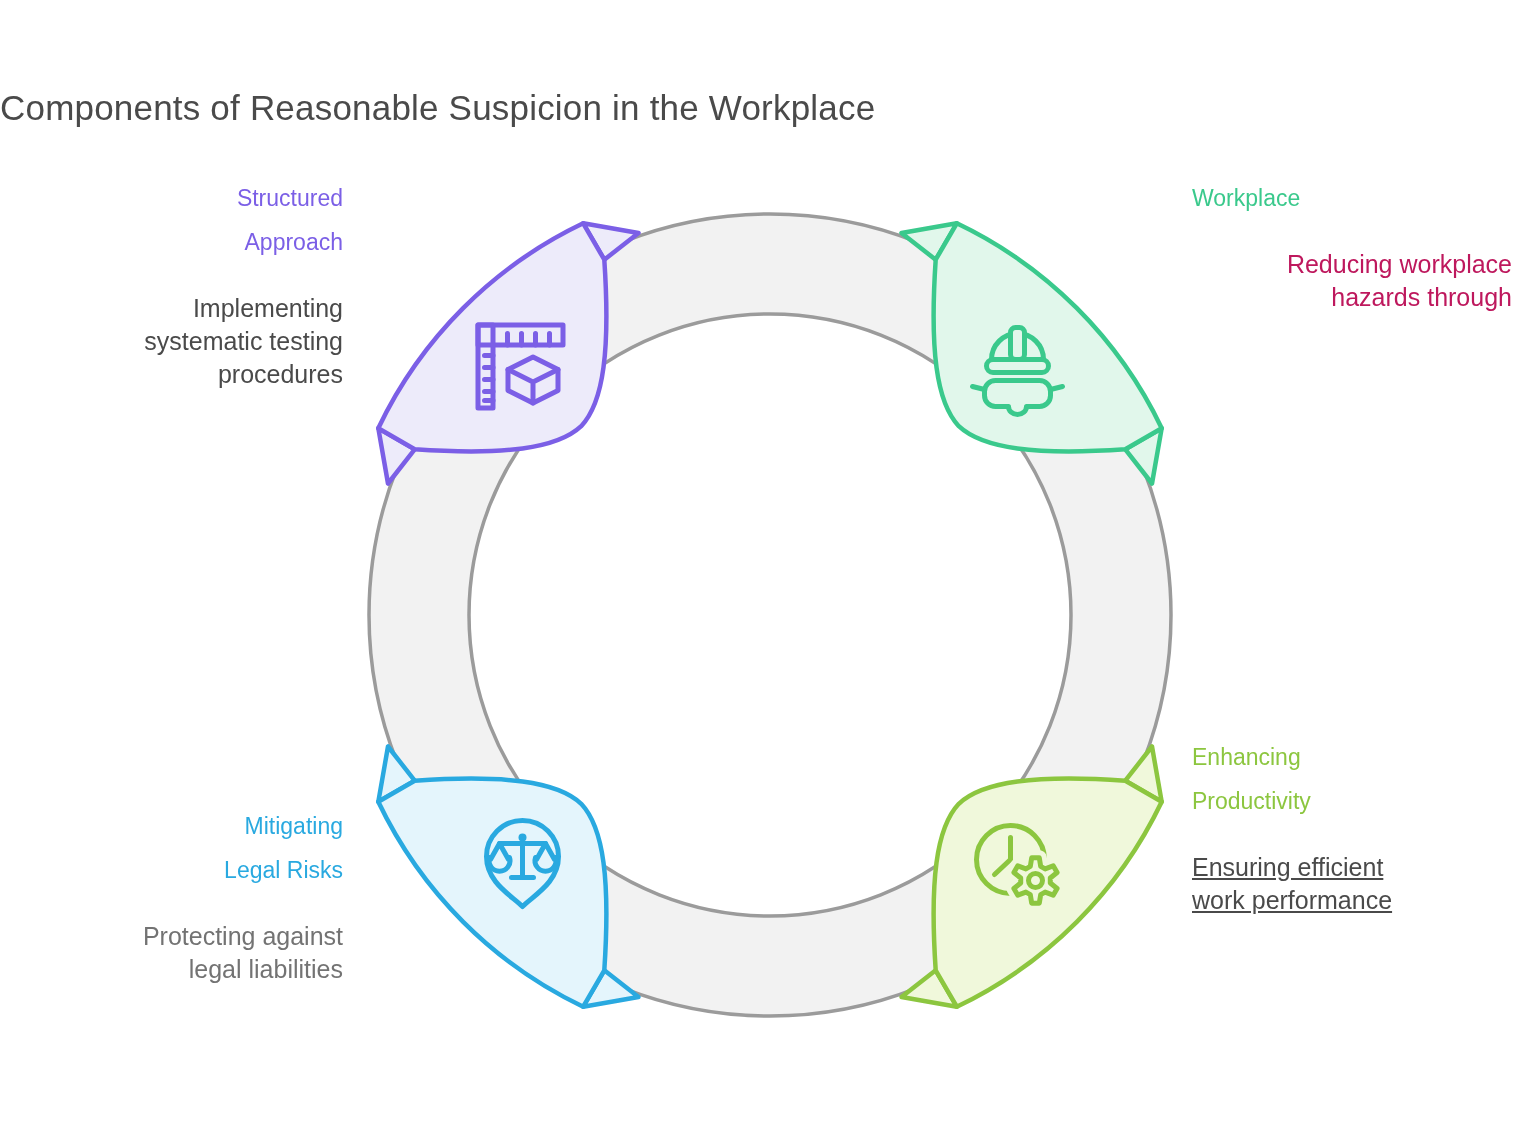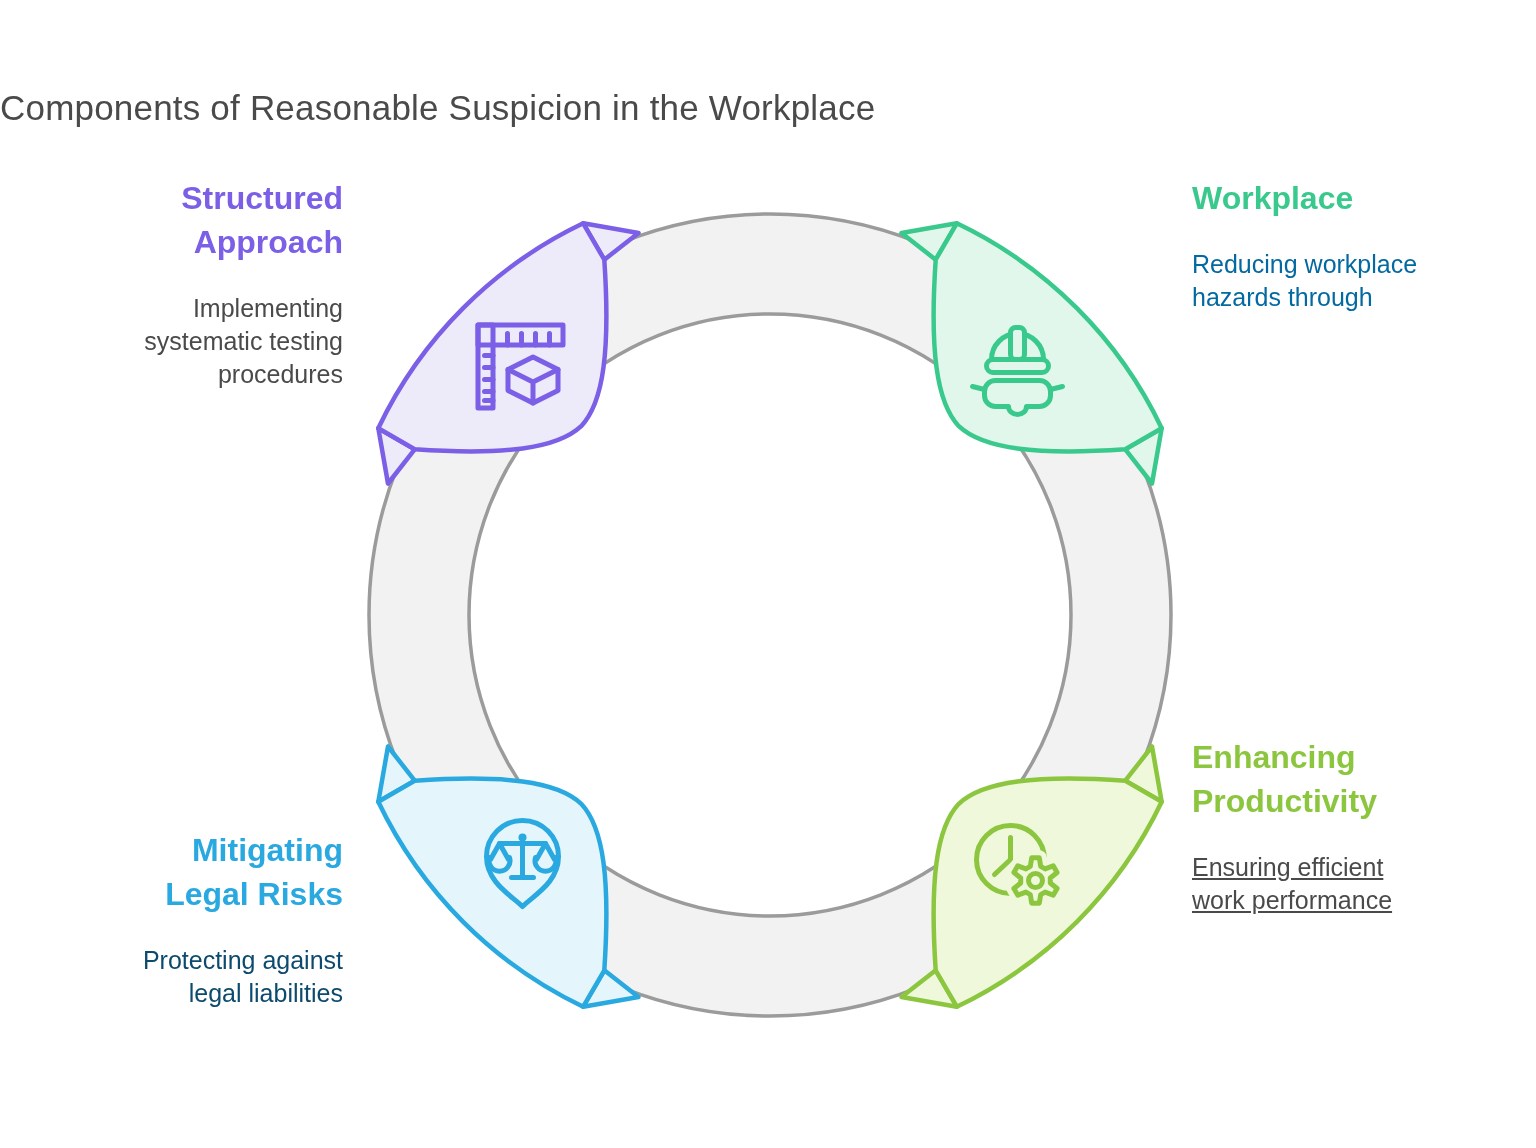--- a/index.html
+++ b/index.html
@@ -8,27 +8,27 @@
     font-family:"Liberation Sans",sans-serif;overflow:hidden;
   }
   .title{
     position:absolute;top:88px;left:0;width:100%;
     text-align:left;font-size:35px;font-weight:400;letter-spacing:0.2px;
   }
   #diagram{position:absolute;left:0;top:0;}
   .label{position:absolute;}
   .label.align-right{text-align:right;}
   .label.align-left{text-align:left;}
-  .heading{font-size:32px;font-weight:700;line-height:44px;}
+  .heading{font-size:23px;font-weight:400;line-height:44px;}
   .heading span{display:block;}
   .desc{margin-top:28px;font-size:25px;line-height:33px;color:#4A4A4A;}
   .desc span{display:block;}
   .pos-nw{right:1193px;top:176px;width:320px;}
   .pos-ne{left:1192px;top:176px;width:320px;}
-  .pos-sw{right:1193px;top:828px;width:320px;}
+  .pos-sw{right:1193px;top:804px;width:320px;}
   .pos-se{left:1192px;top:735px;width:320px;}
 </style>
 </head>
 <body>
 
 <div class="canvas">
 
   <div class="title" style="color: rgb(74, 74, 74);">Components of Reasonable Suspicion in the Workplace</div>
 
   <svg id="diagram" width="1536" height="1148" viewBox="0 0 1536 1148">
@@ -107,32 +107,32 @@
       <span>Implementing</span>
       <span>systematic testing</span>
       <span>procedures</span>
     </div>
   </div>
 
   <div class="label align-left pos-ne">
     <div class="heading" style="color: rgb(58, 201, 140);">
       <span>Workplace</span>
     </div>
-    <div class="desc" style="color: #0369a1;">
+    <div class="desc" style="color: #be185d; text-align: right;">
       <span>Reducing workplace</span>
       <span>hazards through</span>
     </div>
   </div>
 
   <div class="label align-right pos-sw">
     <div class="heading" style="color: rgb(41, 169, 224);">
       <span>Mitigating</span>
       <span>Legal Risks</span>
     </div>
-    <div class="desc" style="color: #0c4a6e;">
+    <div class="desc" style="color: #737373;">
       <span>Protecting against</span>
       <span>legal liabilities</span>
     </div>
   </div>
 
   <div class="label align-left pos-se">
     <div class="heading" style="color: rgb(140, 198, 63);">
       <span>Enhancing</span>
       <span>Productivity</span>
     </div>

